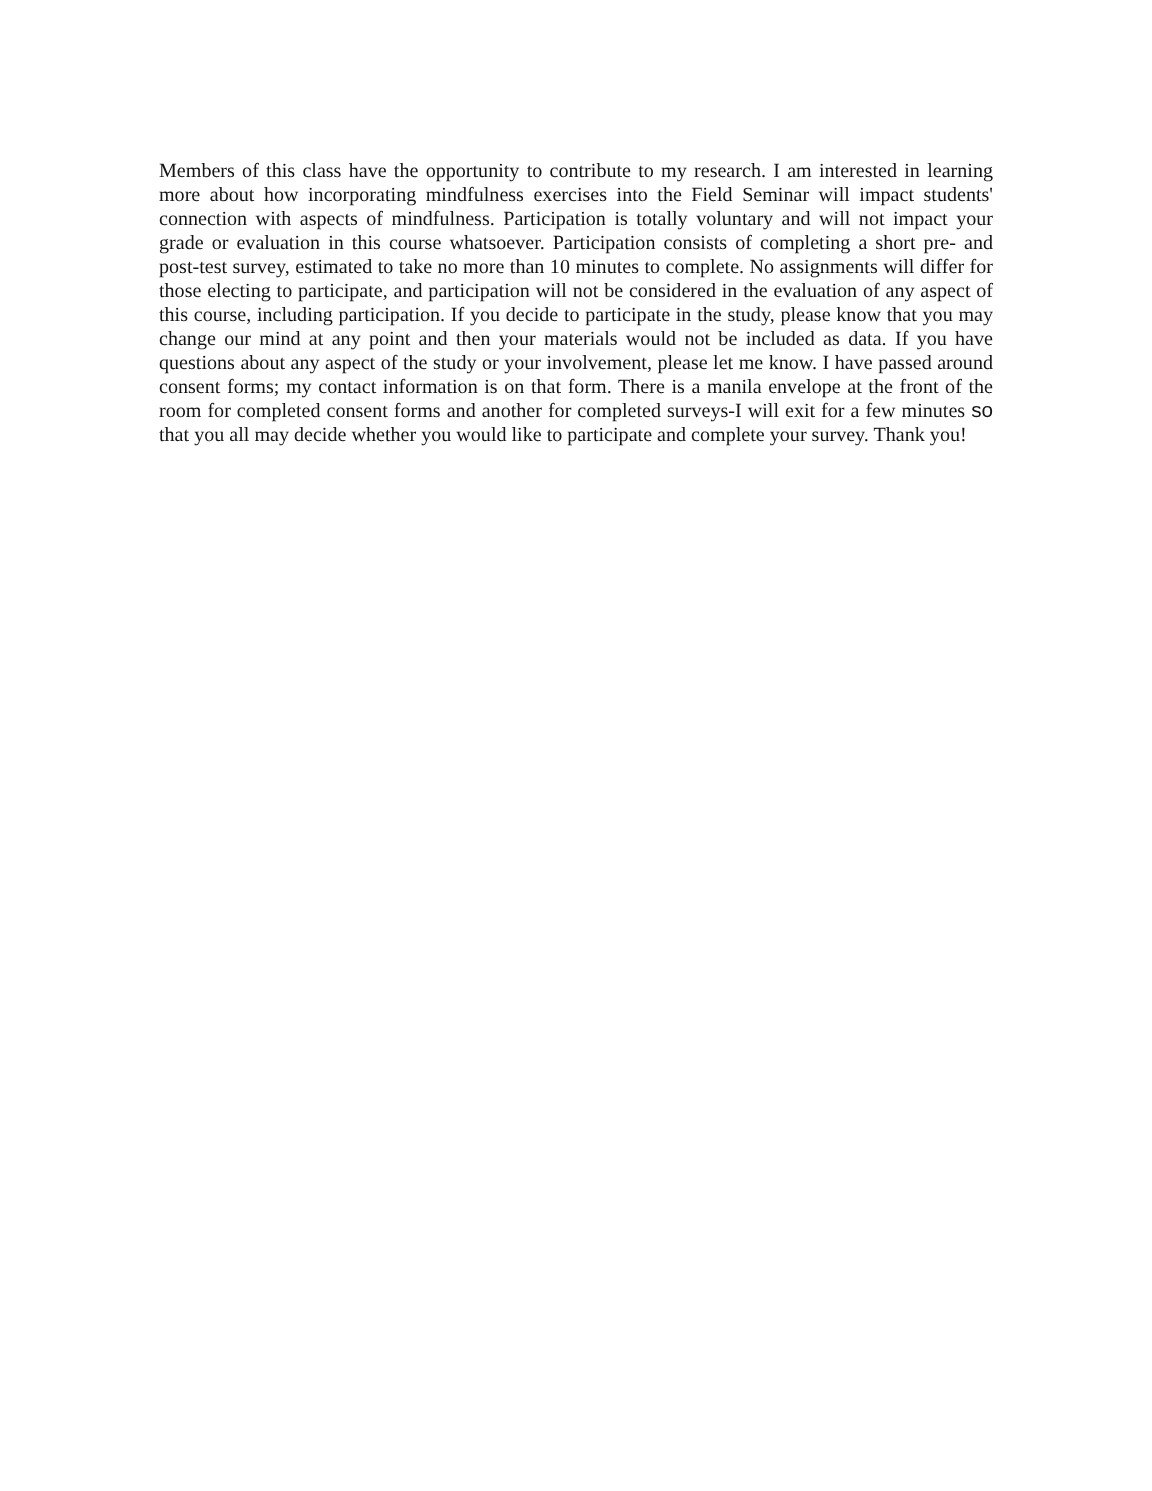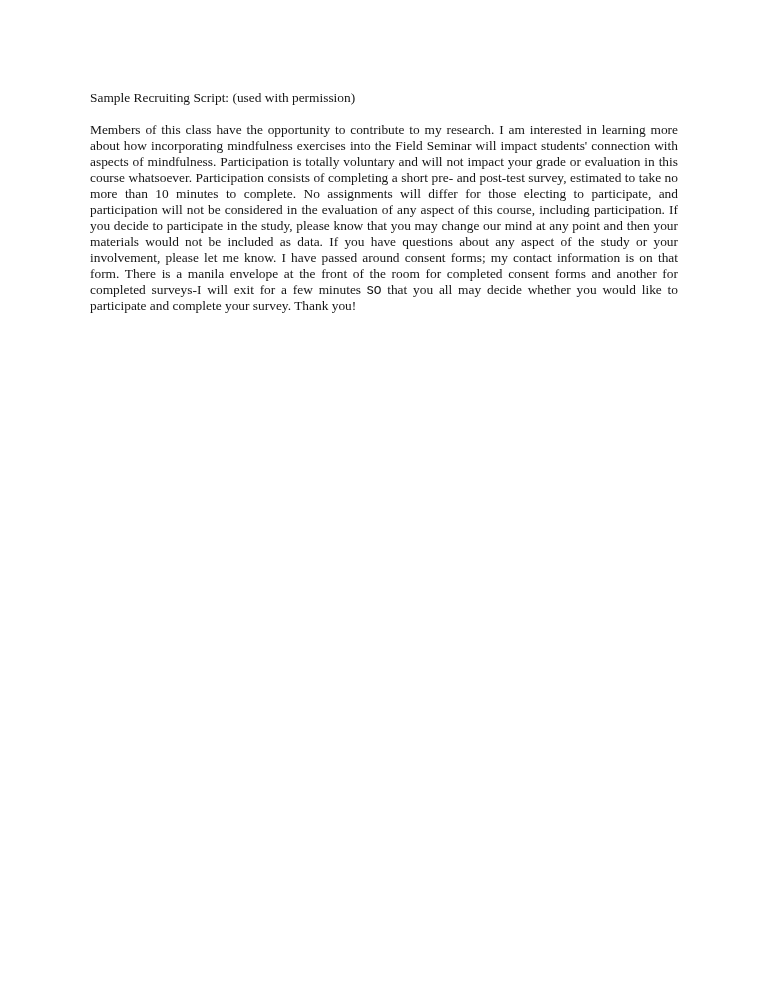--- a/index.html
+++ b/index.html
@@ -22,29 +22,28 @@
       font-family: "Liberation Serif", serif;
       font-size: 13.4px;
       line-height: 16px;
       color: #141414;
     }
     .doc-title {
       margin: 0 0 16px 0;
       text-align: left;
     }
     .doc-paragraph {
-      margin: 0;
+      margin: 16px;
       text-align: justify;
     }
     .sans-word {
       font-family: "Liberation Sans", sans-serif;
       font-size: 13.8px;
     }
   </style>
 </head>
 <body>
 
 <div class="page">
   <div class="doc-content">
-    <p class="doc-title">Sample Recruiting Script: (used with permission)</p>
     <p class="doc-paragraph"><span>Members of this class have the opportunity to contribute to my research. I am interested in learning more about how incorporating mindfulness exercises into the Field Seminar will impact students' connection with aspects of mindfulness. Participation is totally voluntary and will not impact your grade or evaluation in this course whatsoever. Participation consists of completing a short pre- and post-test survey, estimated to take no more than 10 minutes to complete. No assignments will differ for those electing to participate, and participation will not be considered in the evaluation of any aspect of this course, including participation. If you decide to participate in the study, please know that you may change our mind at any point and then your materials would not be included as data. If you have questions about any aspect of the study or your involvement, please let me know. I have passed around consent forms; my contact information is on that form. There is a manila envelope at the front of the room for completed consent forms and another for completed surveys-I will exit for a few minutes </span><span class="sans-word">so</span><span> that you all may decide whether you would like to participate and complete your survey. Thank you!</span></p>
   </div>
 </div>
 
 </body></html>

